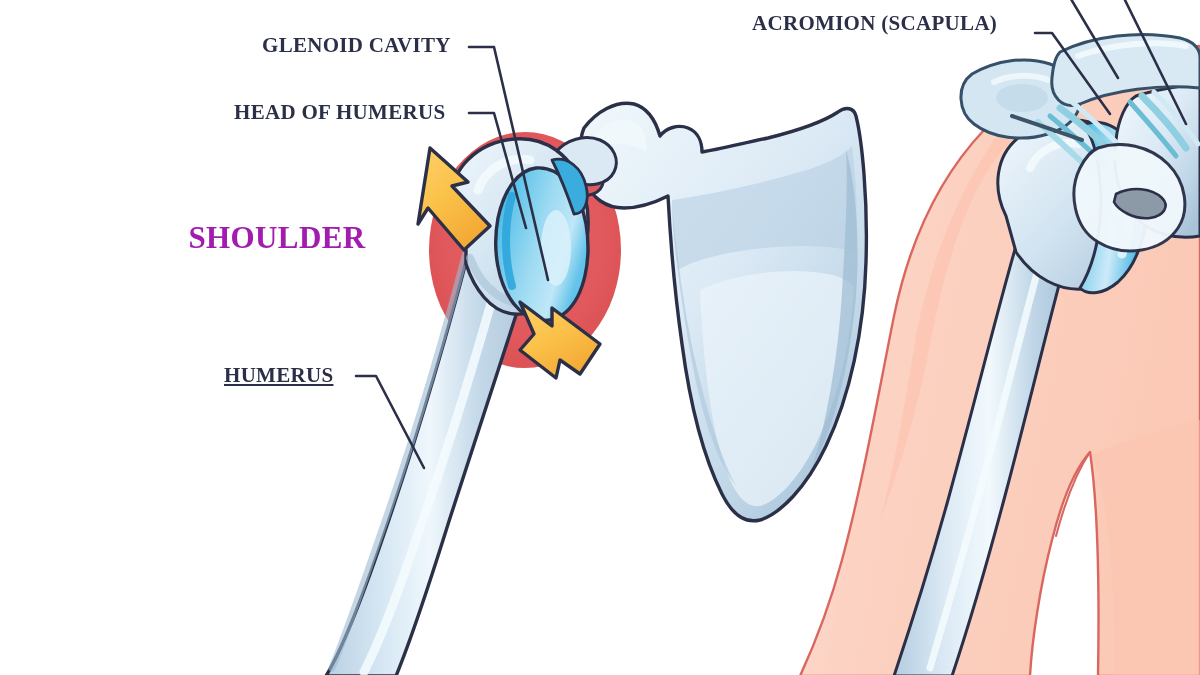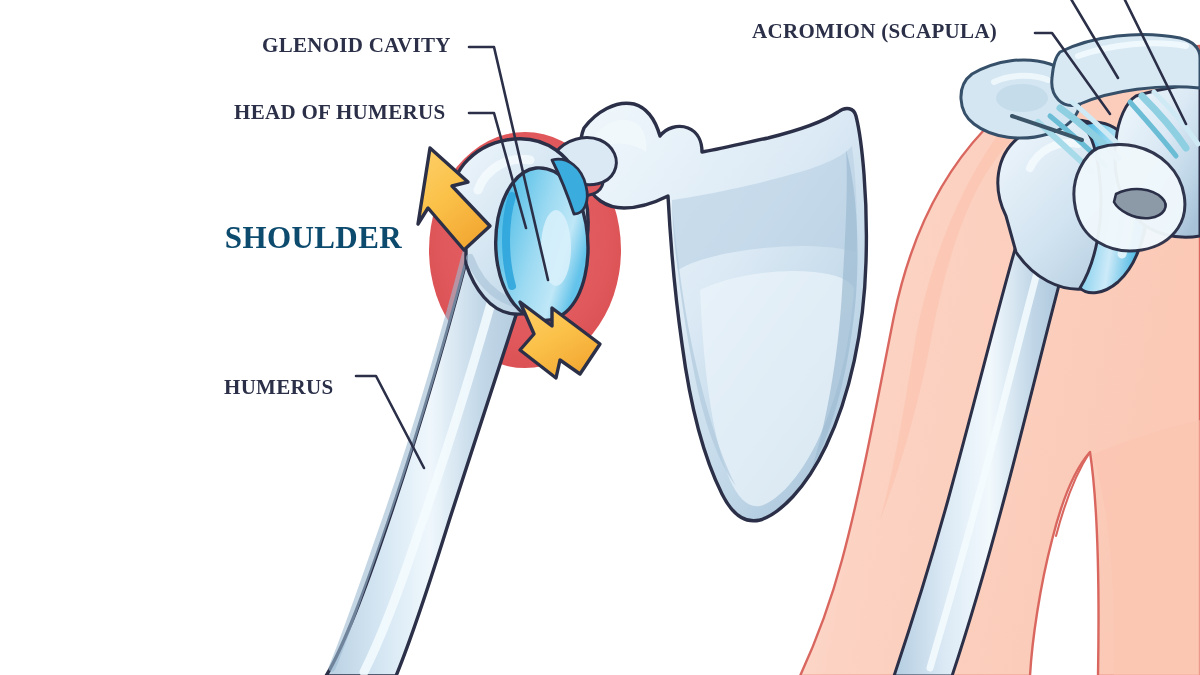--- a/index.html
+++ b/index.html
@@ -31,26 +31,26 @@
     letter-spacing: 0.3px;
     white-space: nowrap;
     line-height: 1.05;
   }
   .lbl.sm { font-size: 21px; }
   #title-block {
     position: absolute;
     left: 152px;
     top: 218px;
     width: 250px;
-    text-align: right;
+    text-align: center;
     font-family: "Liberation Serif", "DejaVu Serif", serif;
     font-weight: bold;
     font-size: 31px;
     line-height: 1.28;
-    color: #0c4a6e;
+    color: #a21caf;
     letter-spacing: 0.4px;
   }
   #title-block .t2 { display: block; }
 </style>
 </head>
 <body>
 
 <div id="stage">
 
   <svg id="art" viewBox="0 0 1200 675">
@@ -310,17 +310,17 @@
   </svg>
 
   <div id="title-block">
     <span class="t1">SHOULDER</span>
   </div>
 
   <div class="lbl sm" style="left:262px; top:34px;">GLENOID CAVITY</div>
 
   <div class="lbl sm" style="left:234px; top:101px;">HEAD OF HUMERUS</div>
 
-  <div class="lbl sm" style="left:224px; top:376px;">HUMERUS</div>
-
-  <div class="lbl sm" style="left:752px; top:20px;">ACROMION (SCAPULA)</div>
+  <div class="lbl sm" style="left:224px; top:364px;text-decoration:underline;">HUMERUS</div>
+
+  <div class="lbl sm" style="left:752px; top:12px;">ACROMION (SCAPULA)</div>
 
 </div>
 
 </body></html>

